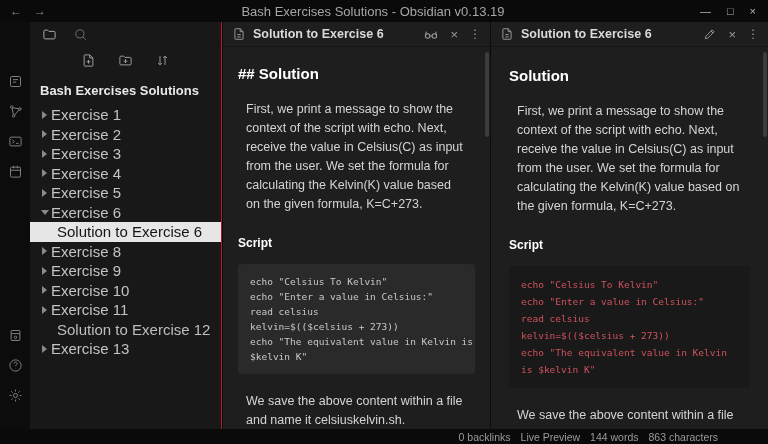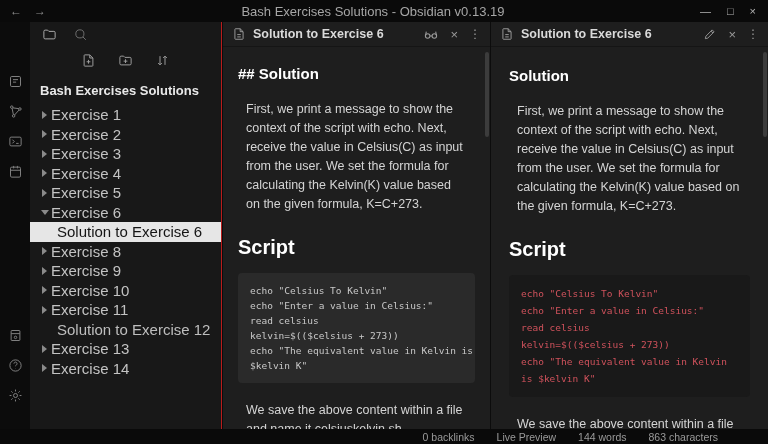--- a/index.html
+++ b/index.html
@@ -51,33 +51,33 @@
     border-bottom:1px solid #151515; color:#9e9e9e; }
   .pane-title { font-size:12.5px; font-weight:600; color:#dadada; white-space:nowrap; overflow:hidden; }
   .pane-actions { margin-left:auto; display:flex; align-items:center; gap:11px; color:#9a9a9a; }
   .glyph-close { font-size:13px; line-height:1; }
   .glyph-more { font-size:12px; line-height:1; letter-spacing:0; }
   .pane-content { flex:1; overflow:hidden; padding:10px 15px 0; }
   .pane-preview .pane-content { padding:12px 18px 0; }
 
   .md-h2 { font-size:15px; font-weight:700; color:#ffffff; margin:8px 0 18px; }
   .pane-content p { font-size:12.5px; line-height:19px; color:#d4d4d4; margin:0 8px 19px; }
-  .md-h3 { font-size:20px; font-weight:700; color:#ffffff; margin:22px 0 14px; }
+  .md-h3 { font-size:12px; font-weight:700; color:#ffffff; margin:22px 0 14px; }
 
   pre.codeblock { margin:0 0 18px; padding:10px 12px; border-radius:4px;
     font-family:"DejaVu Sans Mono", monospace; overflow:hidden; }
   .pane-editor pre.codeblock { background:#2a2a2a; color:#c9c9c9; font-size:9.5px; line-height:15px; }
   .pane-preview pre.codeblock { background:#191919; color:#d0525c; font-size:9.5px; line-height:17px; }
 
   .scroll-thumb { position:absolute; right:1px; top:30px; width:4px; height:85px;
     background:#3c3c3c; border-radius:2px; }
 
   
   .statusbar { height:15px; flex:none; background:#0a0a0a; display:flex; align-items:center;
-    justify-content:flex-end; gap:22px; padding-right:50px; font-size:10.5px; color:#9a9a9a; white-space:nowrap; }
+    justify-content:flex-end; gap:10px; padding-right:50px; font-size:10.5px; color:#9a9a9a; white-space:nowrap; }
 </style>
 </head>
 <body>
 
 <div class="app">
 
   <div class="titlebar">
     <div class="tb-left">
       <span>←</span>
       <span>→</span>
@@ -242,26 +242,20 @@
             <span>Exercise 11</span>
           </div>
         <div class="tree-item child">
             <span>Solution to Exercise 12</span>
           </div>
         <div class="tree-item">
             <span class="arrow-box">
               <span class="tri-right"></span>
             </span>
             <span>Exercise 13</span>
-          </div>
-        <div class="tree-item">
-            <span class="arrow-box">
-              <span class="tri-right"></span>
-            </span>
-            <span>Exercise 14</span>
           </div>
       </div>
     </div>
 
     <div class="pane pane-editor">
       <div class="pane-header">
         <span class="icon">
           <svg width="14" height="14" viewBox="0 0 24 24" fill="none" stroke="currentColor" stroke-width="1.6">
               <path d="M14 3H6a1 1 0 0 0-1 1v16a1 1 0 0 0 1 1h12a1 1 0 0 0 1-1V8z"></path>
               <path d="M14 3v5h5M9 13h6M9 17h6"></path>

